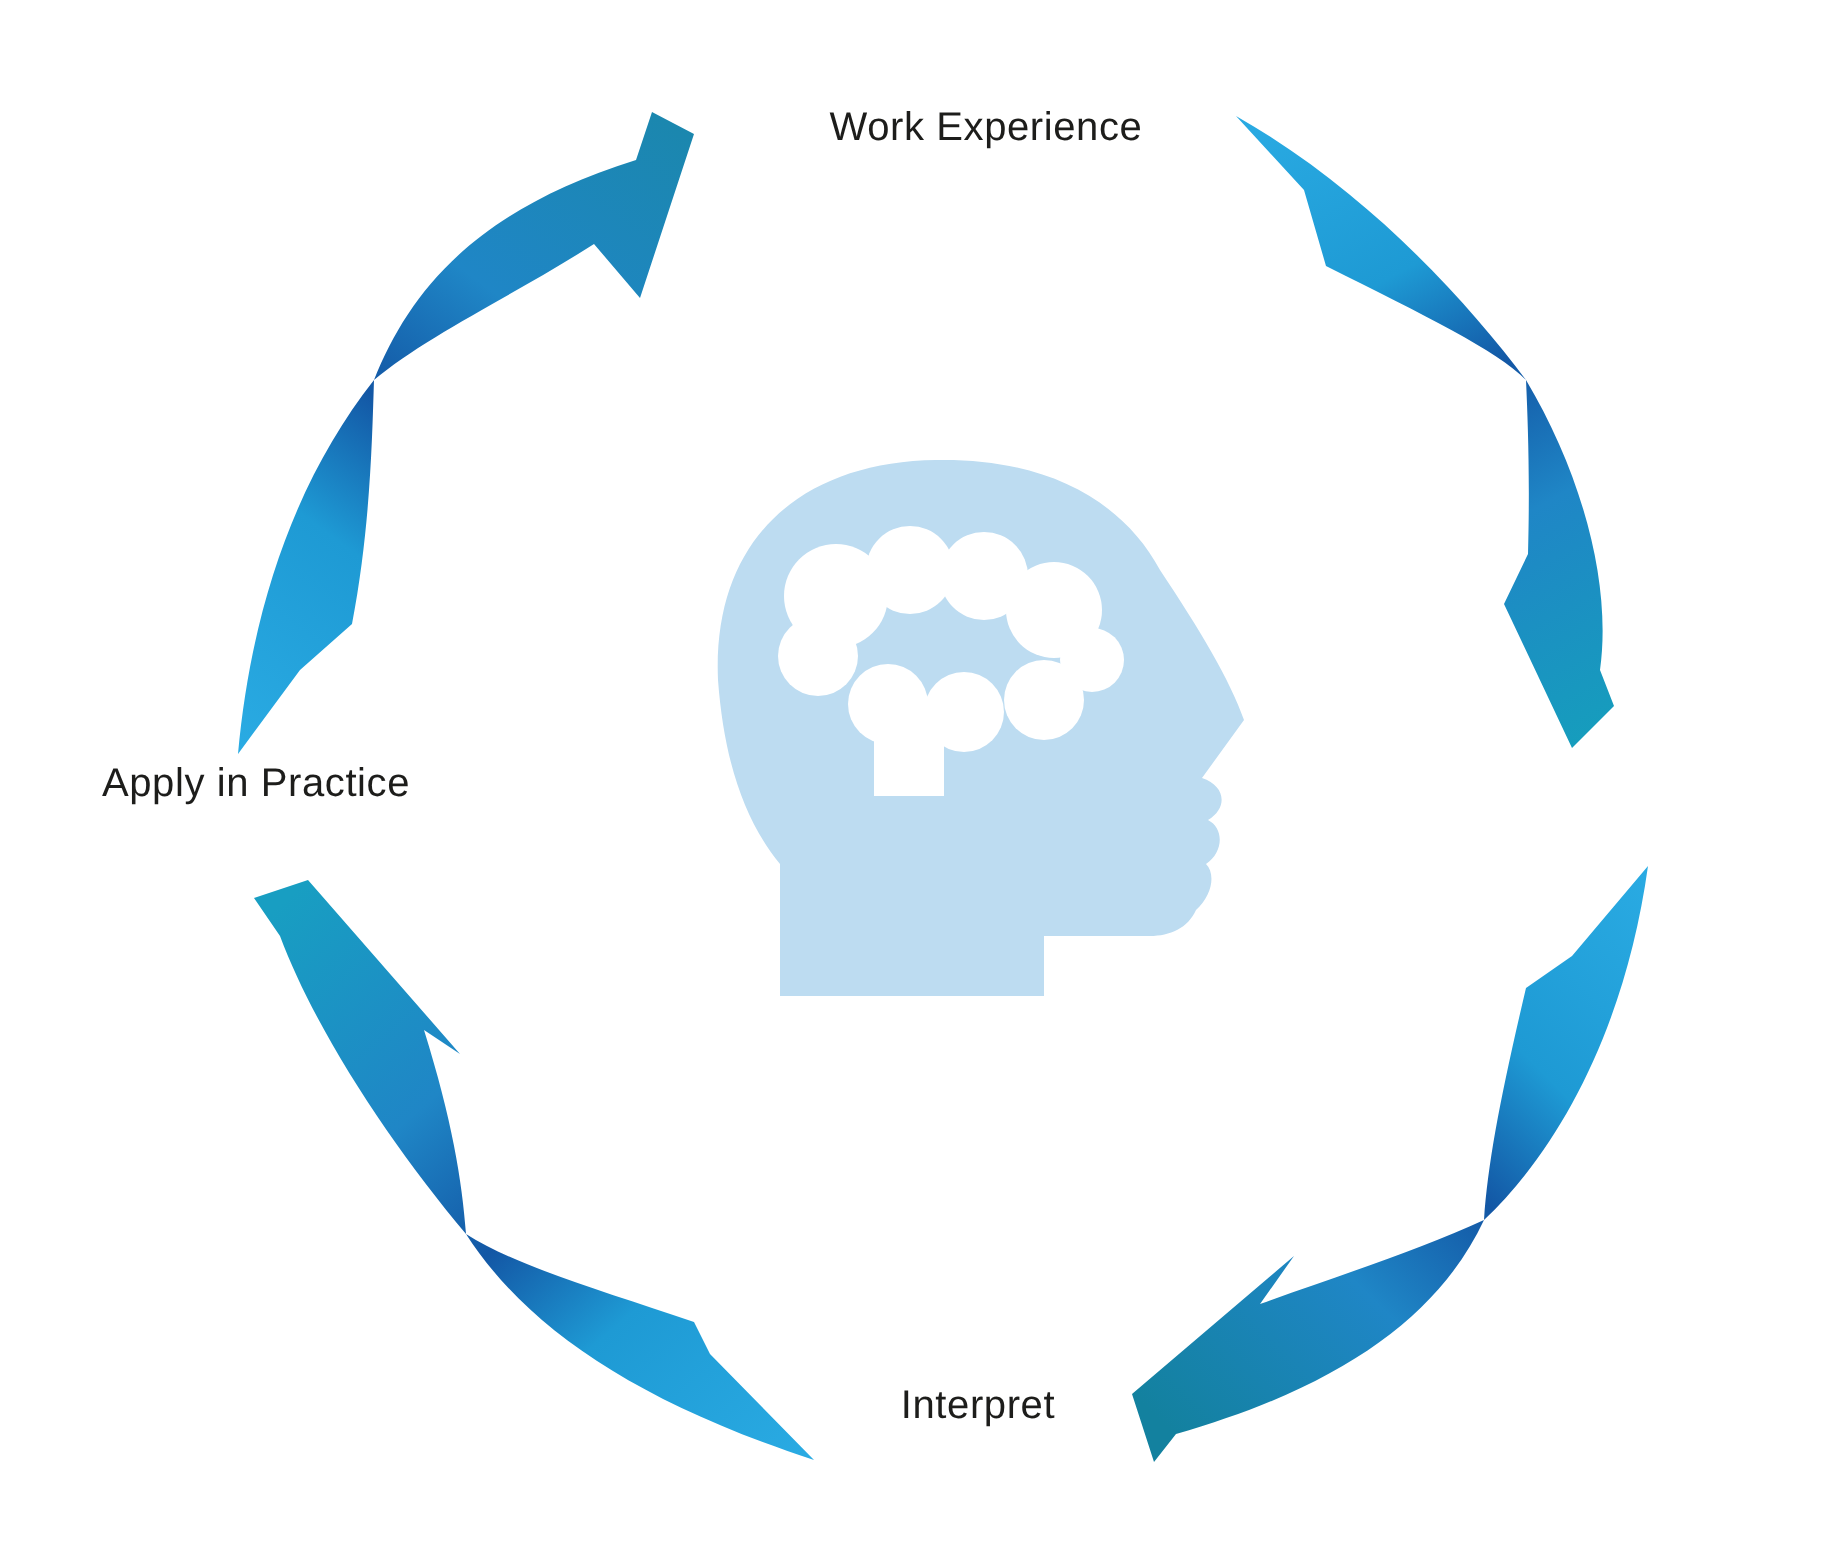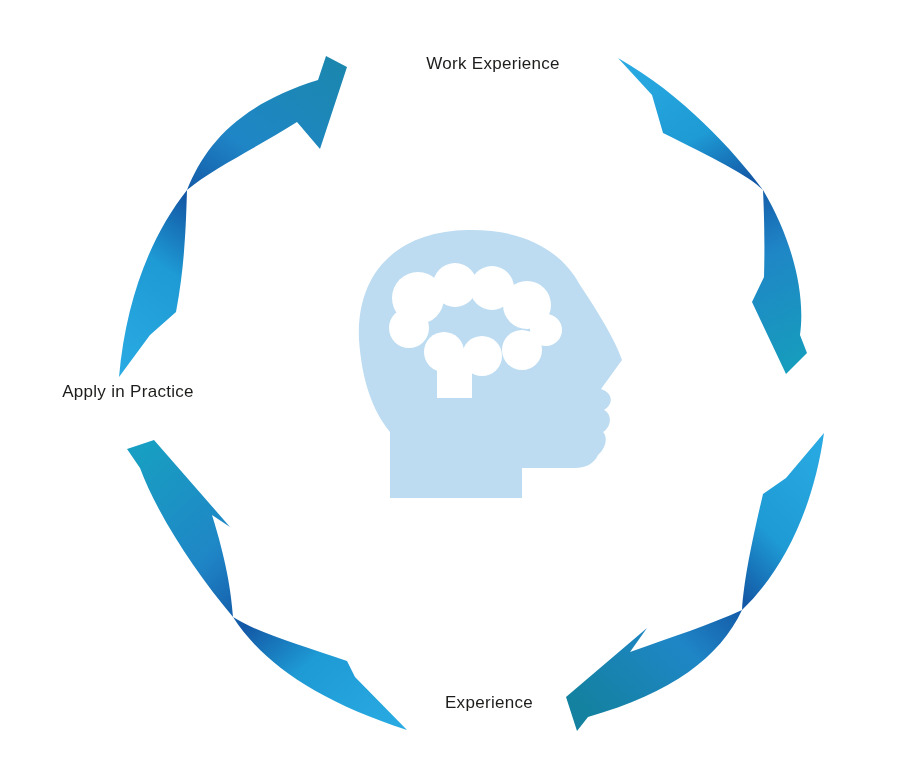--- a/index.html
+++ b/index.html
@@ -8,21 +8,21 @@
     width: 924px;
     height: 779px;
     background: #ffffff;
     overflow: hidden;
     font-family: "Liberation Sans", sans-serif;
   }
   .diagram-svg { position:absolute; left:0; top:0; }
   .step-label {
     position: absolute;
     transform: translateX(-50%);
-    font-size: 17px;
+    font-size: 20px;
     line-height: 28px;
     letter-spacing: 0.3px;
     color: #1d1d1b;
     white-space: nowrap;
   }
   .label-top    { left: 493px; top: 50px; }
   .label-right  { left: 789px; top: 394px; }
   .label-left   { left: 128px; top: 378px; }
   .label-bottom { left: 489px; top: 689px; }
 </style>
@@ -100,15 +100,15 @@
         <rect x="437" y="358" width="35" height="40"></rect>
       </g>
     </g>
   </svg>
 
   <div class="step-label label-top">Work Experience</div>
 
 
   <div class="step-label label-left">Apply in Practice</div>
 
-  <div class="step-label label-bottom">Experience</div>
+  <div class="step-label label-bottom">Interpret</div>
 
 </div>
 
 </body></html>

